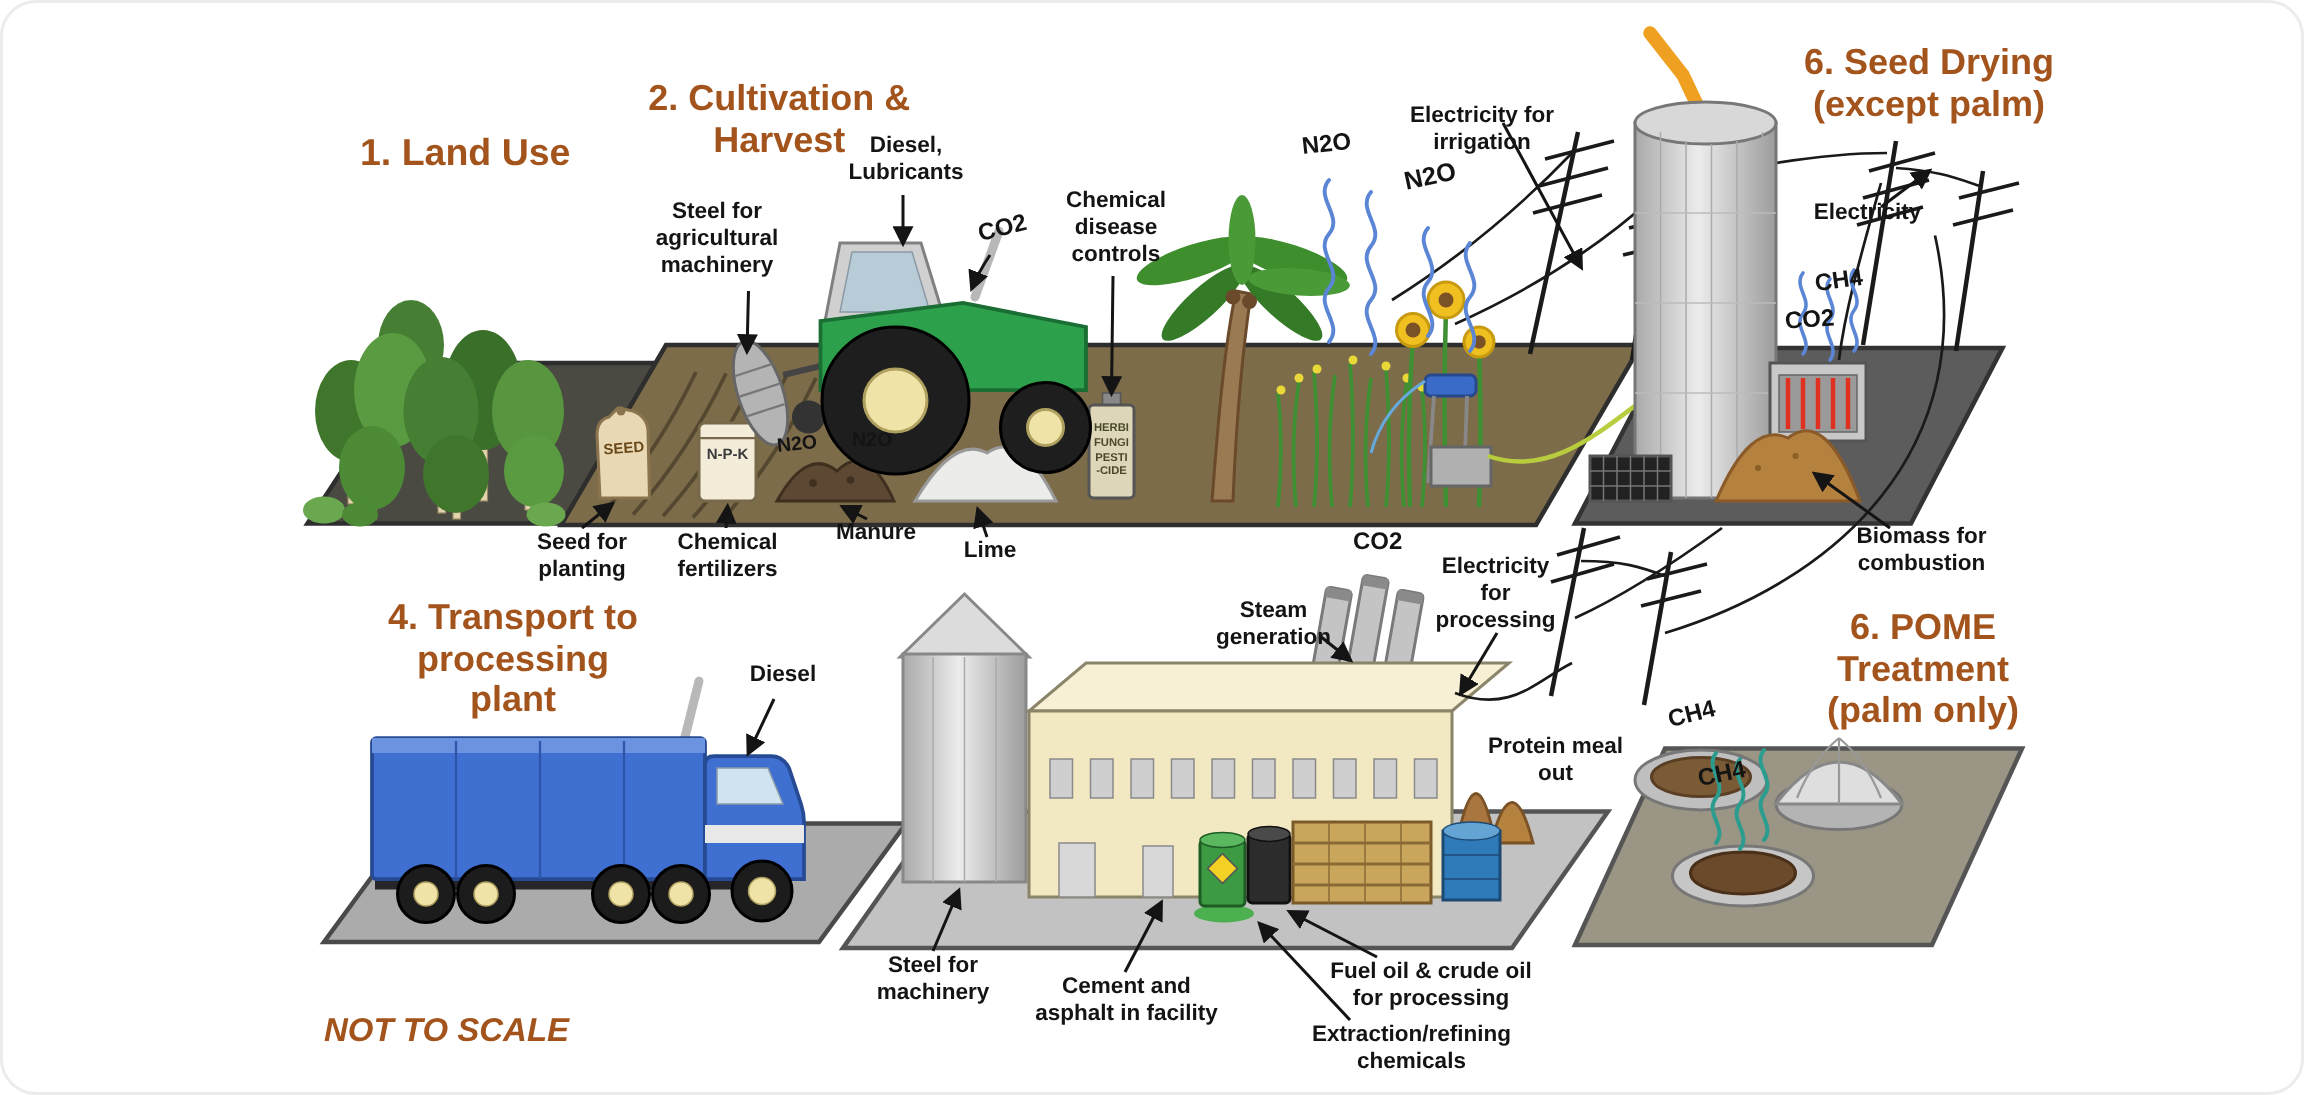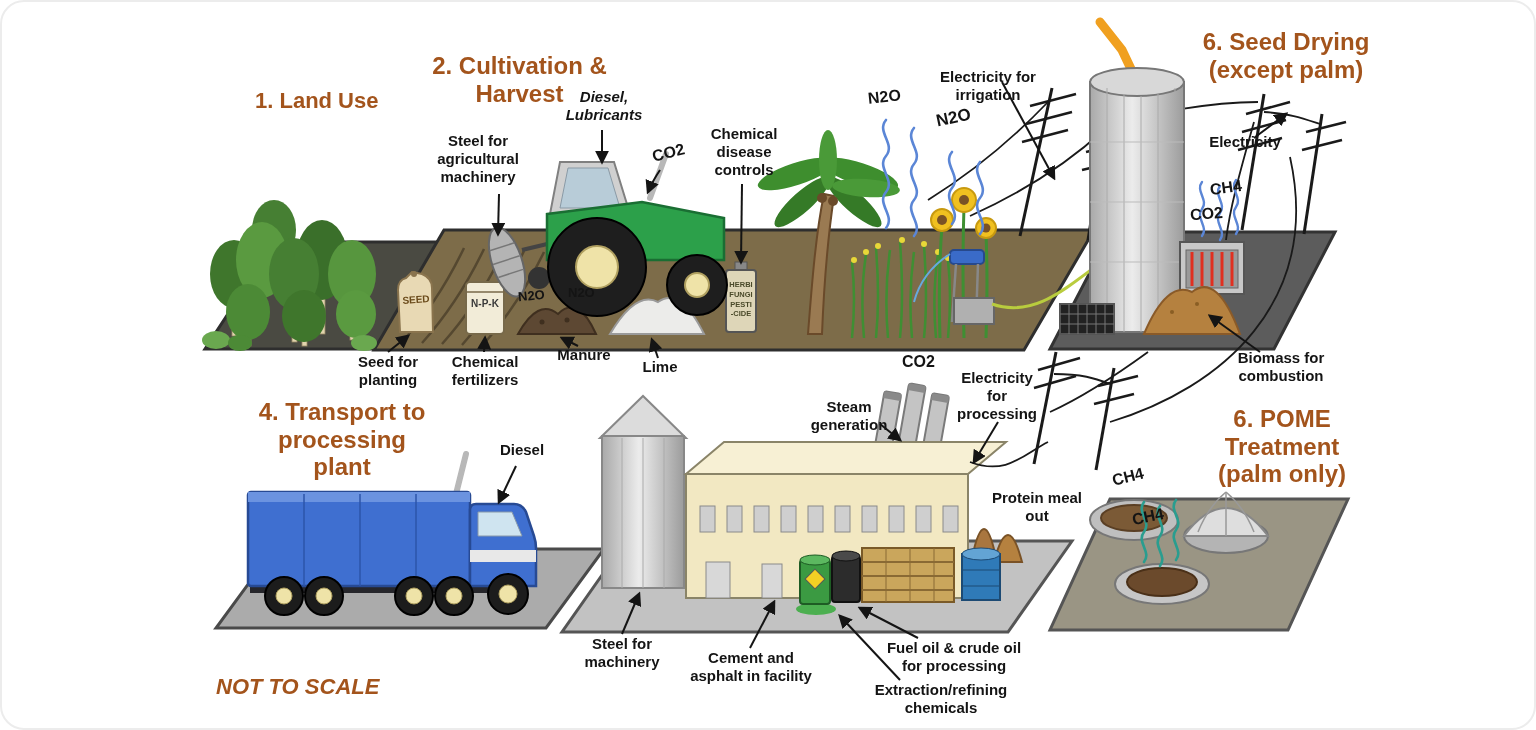--- a/index.html
+++ b/index.html
@@ -387,34 +387,34 @@
     <line x1="878" y1="422" x2="898" y2="438" marker-end="url(#arw)"></line>
     <line x1="996" y1="420" x2="972" y2="460" marker-end="url(#arw)"></line>
     <line x1="514" y1="464" x2="497" y2="500" marker-end="url(#arw)"></line>
     <line x1="620" y1="632" x2="637" y2="592" marker-end="url(#arw)"></line>
     <line x1="748" y1="646" x2="772" y2="600" marker-end="url(#arw)"></line>
     <line x1="898" y1="678" x2="838" y2="614" marker-end="url(#arw)"></line>
     <line x1="916" y1="636" x2="858" y2="606" marker-end="url(#arw)"></line>
   </g>
 </svg>
 
-<div class="heading left" style="left:238px;top:86px;width:210px;font-size:22px;margin-left:15px;">1.  Land Use</div>
+<div class="heading left" style="left:238px;top:86px;width:210px;font-size:25px;">1.  Land Use</div>
 <div class="heading" style="left:410px;top:50px;width:215px;">2.  Cultivation &amp;
 Harvest</div>
 <div class="heading" style="left:1168px;top:26px;width:232px;">6.  Seed Drying
 (except palm)</div>
 <div class="heading" style="left:240px;top:396px;width:200px;">4.  Transport to
 processing
 plant</div>
 <div class="heading" style="left:1165px;top:403px;width:230px;">6.  POME
 Treatment
 (palm only)</div>
 <div class="note" style="left:214px;top:672px;">NOT TO SCALE</div>
 
-<div class="lbl" style="left:552px;top:86px;width:100px;font-style:italic;">Diesel,
+<div class="lbl" style="left:552px;top:86px;width:100px;">Diesel,
 Lubricants</div>
 <div class="lbl" style="left:420px;top:130px;width:112px;">Steel for
 agricultural
 machinery</div>
 <div class="lbl" style="left:700px;top:123px;width:84px;">Chemical
 disease
 controls</div>
 <div class="lbl" style="left:930px;top:42px;width:112px;margin-top:24px;">Electricity for
 irrigation</div>
 <div class="lbl" style="left:1200px;top:131px;width:86px;">Electricity</div>

